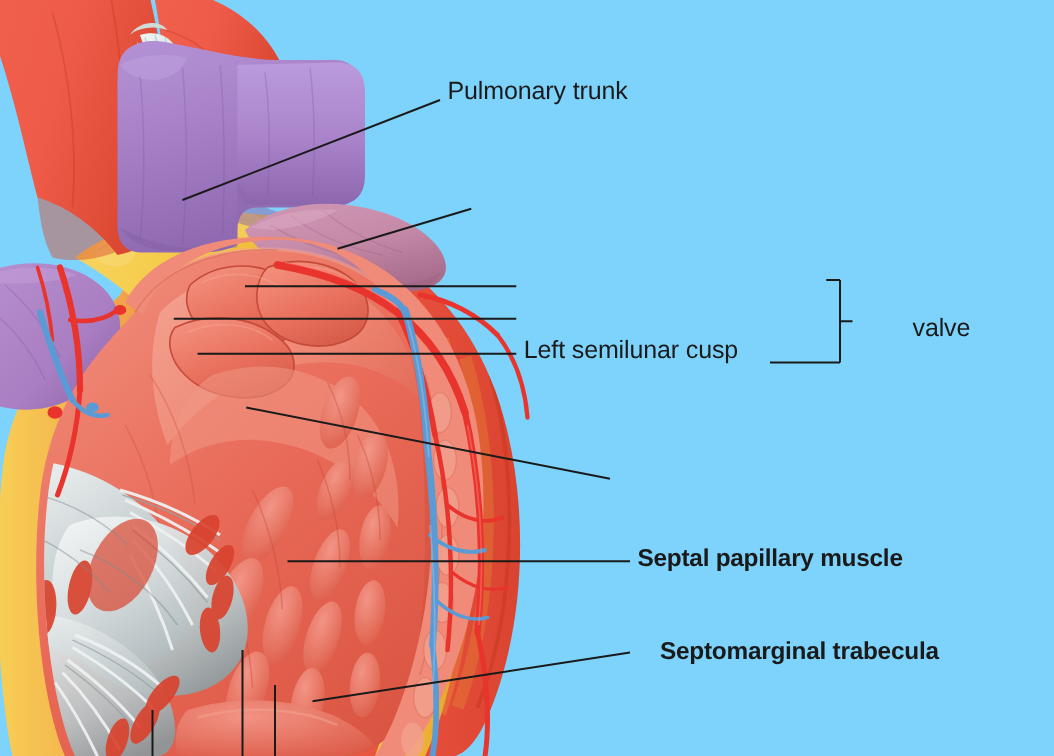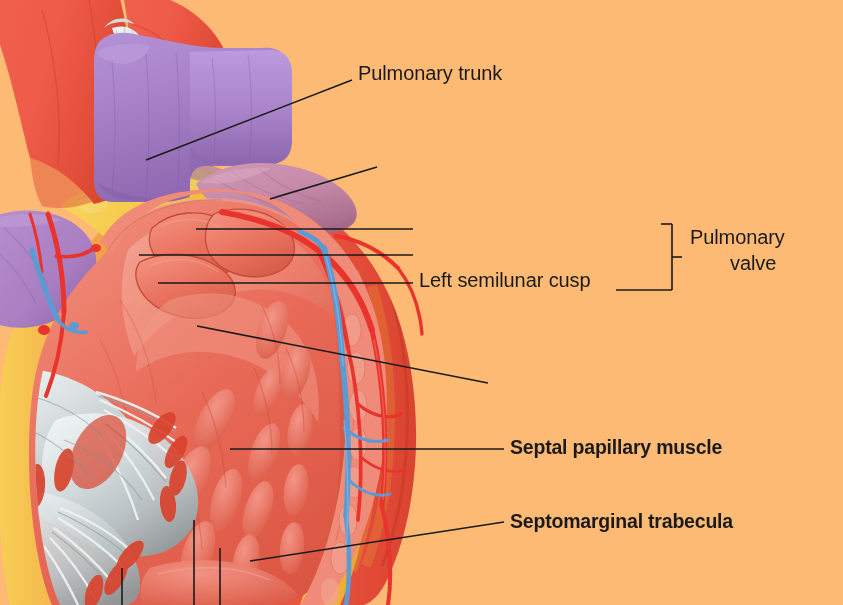--- a/index.html
+++ b/index.html
@@ -8,21 +8,21 @@
     padding: 0;
     background: #ffffff;
   }
   body {
     font-family: "Liberation Sans", sans-serif;
   }
   #figure {
     position: relative;
     width: 843px;
     height: 605px;
-    background: #fdba74;
+    background: #7dd3fc;
     overflow: hidden;
     text-align: right;
   }
   #artwork {
     position: absolute;
     left: 0;
     top: 0;
     width: 843px;
     height: 605px;
   }
@@ -473,18 +473,17 @@
   <div class="label" style="left:358px; top:62px;">Pulmonary trunk</div>
 
 
 
 
   <div class="label" style="left:419px; top:269px;">Left semilunar cusp</div>
 
 
   <div class="label bold" style="left:510px; top:436px;">Septal papillary muscle</div>
 
-  <div class="label bold" style="left:510px; top:510px;">Septomarginal trabecula</div>
-
-  <div class="label" style="left:690px; top:226px;">Pulmonary</div>
+  <div class="label bold" style="left:528px; top:510px;">Septomarginal trabecula</div>
+
   <div class="label" style="left:690px; top:252px;margin-left:40px;">valve</div>
 
 </div>
 
 </body></html>

